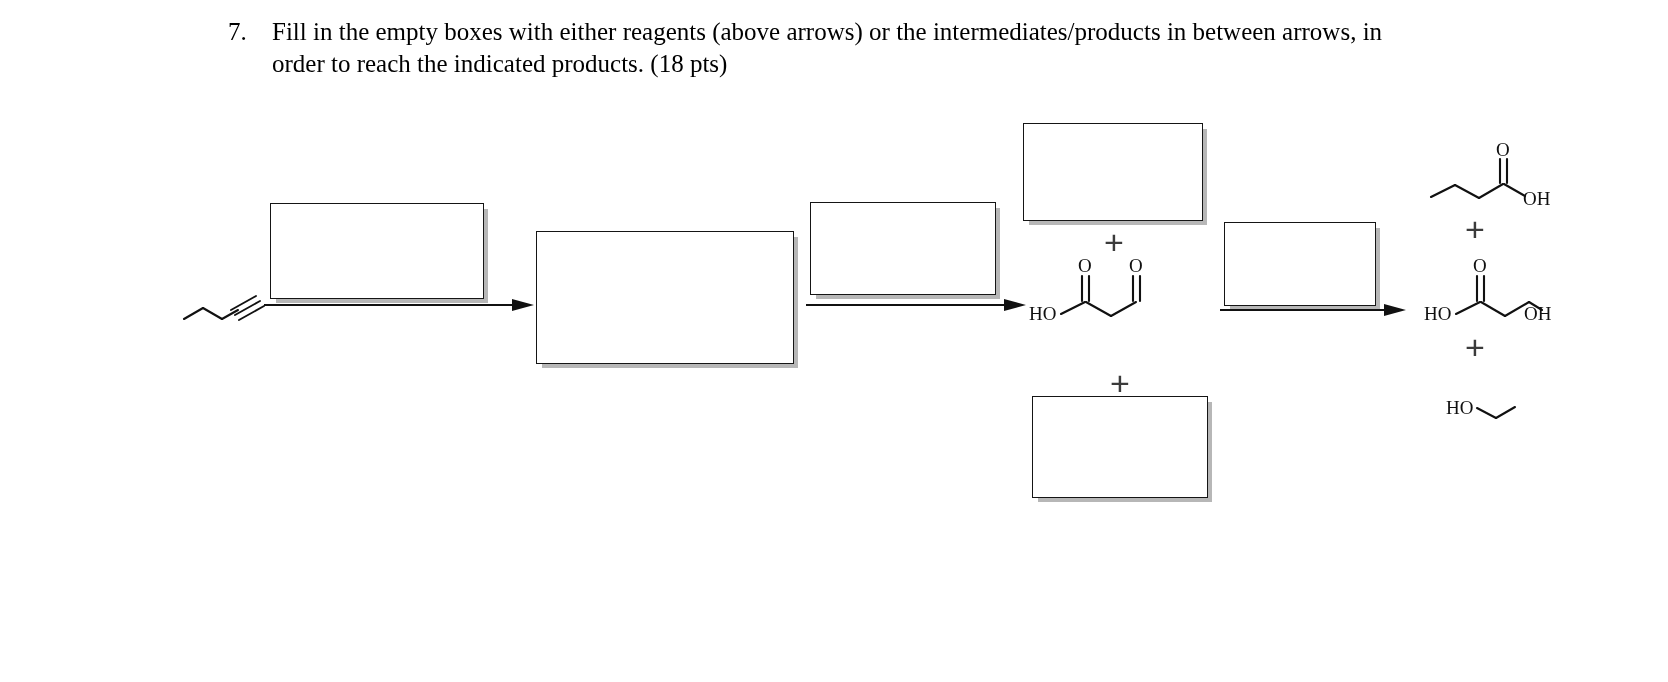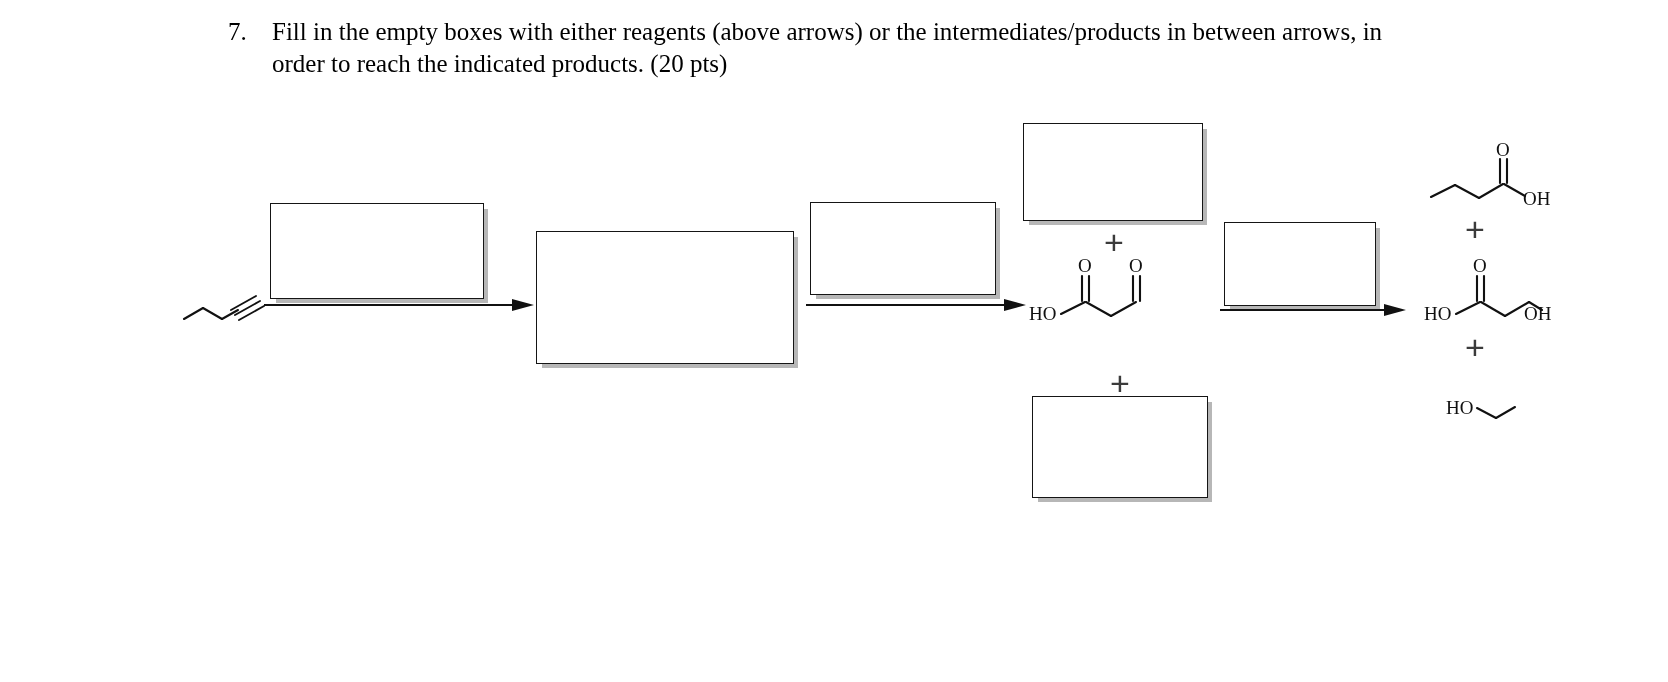--- a/index.html
+++ b/index.html
@@ -109,21 +109,21 @@
     fill: #111111;
   }
 </style>
 </head>
 <body>
 
 <div id="page">
 
   <div class="question-block">
     <span class="question-number">7.</span>
-    <span class="question-text">Fill in the empty boxes with either reagents (above arrows) or the intermediates/products in between arrows, in order to reach the indicated products. (20 pts)</span>
+    <span class="question-text">Fill in the empty boxes with either reagents (above arrows) or the intermediates/products in between arrows, in order to reach the indicated products. (18 pts)</span>
   </div>
 
   <div class="molecule" style="left:182px; top:286px;">
     <svg width="90" height="40" viewBox="0 0 90 40">
 
       <path class="bond" d="M 2 33 L 21 22"></path>
       <path class="bond" d="M 21 22 L 40 33"></path>
       <path class="bond" d="M 40 33 L 56 24"></path>
 
       <path class="bond-thin" d="M 53 29 L 78 15"></path>

